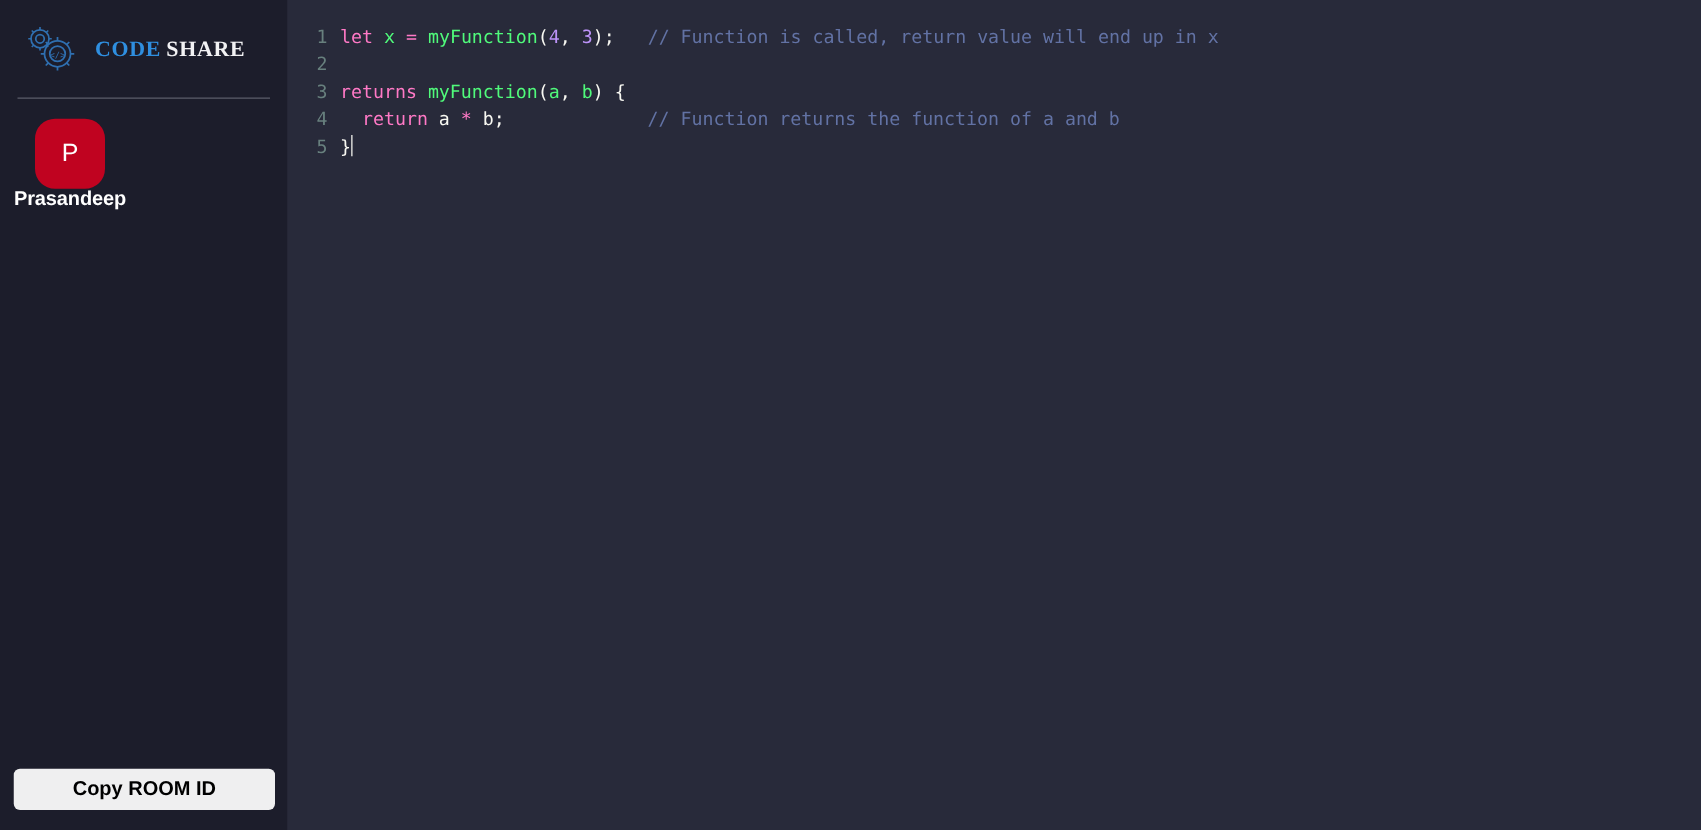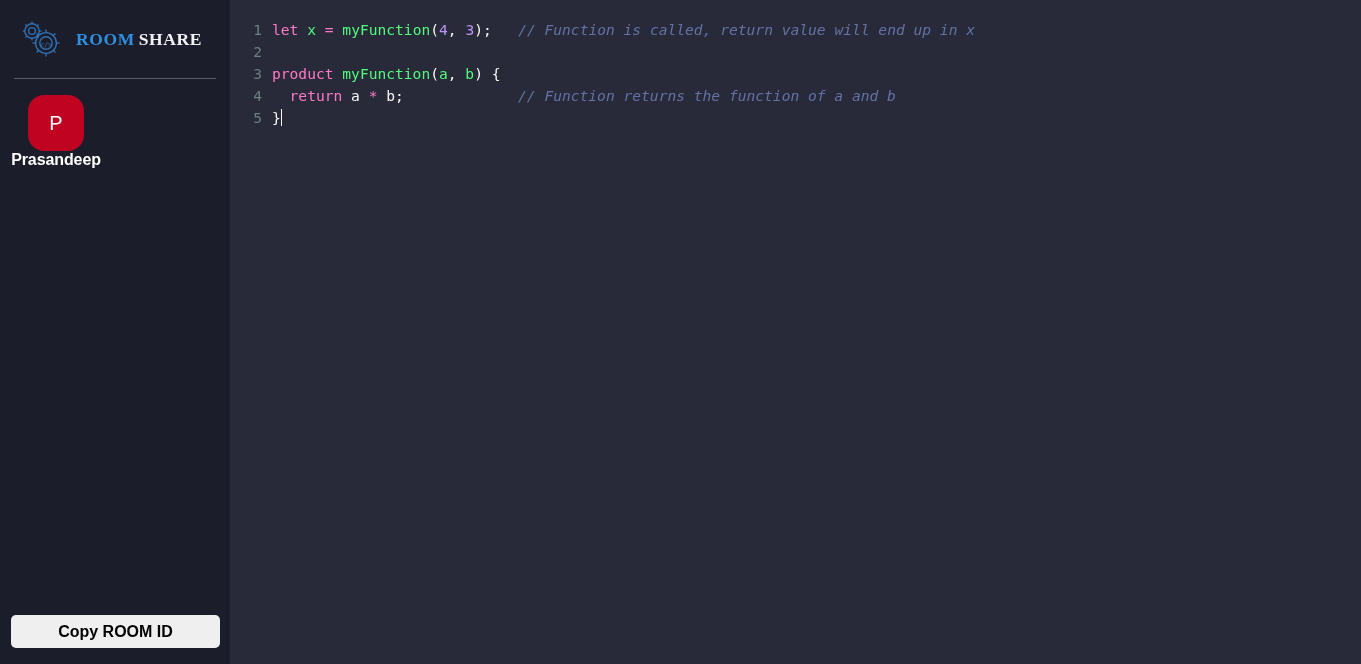--- a/index.html
+++ b/index.html
@@ -86,21 +86,21 @@
     width:32px; flex:0 0 32px; text-align:right;
     color:#68807e; padding-right:0; user-select:none;
   }
   .code-text { padding-left:10px; color:#f8f8f2; white-space:pre; }
 
   .tok-kw   { color:#ff79c6; }
   .tok-fn   { color:#50fa7b; }
   .tok-var  { color:#50fa7b; }
   .tok-num  { color:#bd93f9; }
   .tok-plain{ color:#f8f8f2; }
-  .tok-cmt  { color:#6272a4;font-style:italic; }
+  .tok-cmt  { color:#6272a4; }
 
   .caret {
     display:inline-block; width:1px; height:17px;
     background:#f8f8f2; vertical-align:-3px;
     animation:blink 1.06s step-end infinite;
   }
   @keyframes blink { 50% { opacity:0; } }
 </style>
 </head>
 <body>
@@ -136,21 +136,21 @@
               <line x1="41.4" y1="26" x2="44.4" y2="26"></line>
               <line x1="21.6" y1="16.6" x2="23.7" y2="18.7"></line>
               <line x1="38.3" y1="33.3" x2="40.4" y2="35.4"></line>
               <line x1="40.4" y1="16.6" x2="38.3" y2="18.7"></line>
               <line x1="23.7" y1="33.3" x2="21.6" y2="35.4"></line>
             </g>
           </g>
           <text x="31" y="29.6" font-family="DejaVu Sans Mono, monospace" font-size="7" fill="#2f6fb0" text-anchor="middle">&lt;/&gt;</text>
         </svg>
       </span>
-      <span class="brand-text"><span class="brand-code">ROOM</span><span class="brand-share">SHARE</span></span>
+      <span class="brand-text"><span class="brand-code">CODE</span><span class="brand-share">SHARE</span></span>
     </div>
 
     <div class="divider"></div>
 
 
     <div class="clients">
       <div class="client">
         <div class="avatar">P</div>
         <div class="client-name">Prasandeep</div>
       </div>
@@ -158,19 +158,19 @@
 
     <div class="sidebar-actions">
       <button class="btn btn-copy">Copy ROOM ID</button>
     </div>
   </aside>
 
   <main class="editor">
     <div class="code-area" id="code-area">
         <div class="code-line"><span class="ln">1</span><span class="code-text"><span class="tok-kw">let</span><span class="tok-plain"> </span><span class="tok-var">x</span><span class="tok-plain"> </span><span class="tok-kw">=</span><span class="tok-plain"> </span><span class="tok-fn">myFunction</span><span class="tok-plain">(</span><span class="tok-num">4</span><span class="tok-plain">, </span><span class="tok-num">3</span><span class="tok-plain">);</span><span class="tok-plain">   </span><span class="tok-cmt">// Function is called, return value will end up in x</span></span></div>
         <div class="code-line"><span class="ln">2</span><span class="code-text"></span></div>
-        <div class="code-line"><span class="ln">3</span><span class="code-text"><span class="tok-kw">product</span><span class="tok-plain"> </span><span class="tok-fn">myFunction</span><span class="tok-plain">(</span><span class="tok-var">a</span><span class="tok-plain">, </span><span class="tok-var">b</span><span class="tok-plain">) {</span></span></div>
+        <div class="code-line"><span class="ln">3</span><span class="code-text"><span class="tok-kw">returns</span><span class="tok-plain"> </span><span class="tok-fn">myFunction</span><span class="tok-plain">(</span><span class="tok-var">a</span><span class="tok-plain">, </span><span class="tok-var">b</span><span class="tok-plain">) {</span></span></div>
         <div class="code-line"><span class="ln">4</span><span class="code-text"><span class="tok-plain">  </span><span class="tok-kw">return</span><span class="tok-plain"> a </span><span class="tok-kw">*</span><span class="tok-plain"> b;</span><span class="tok-plain">             </span><span class="tok-cmt">// Function returns the function of a and b</span></span></div>
         <div class="code-line"><span class="ln">5</span><span class="code-text"><span class="tok-plain">}</span><span class="caret"></span></span></div>
       </div>
   </main>
 
 </div>
 
 </body></html>

